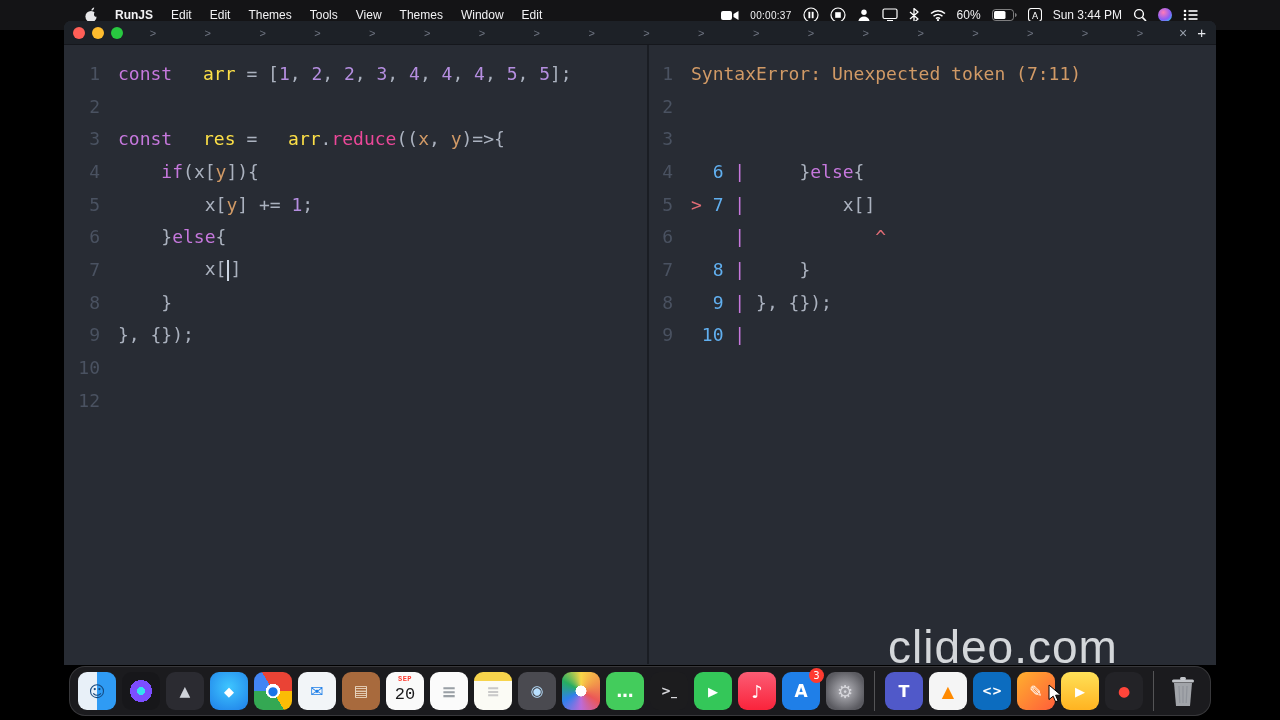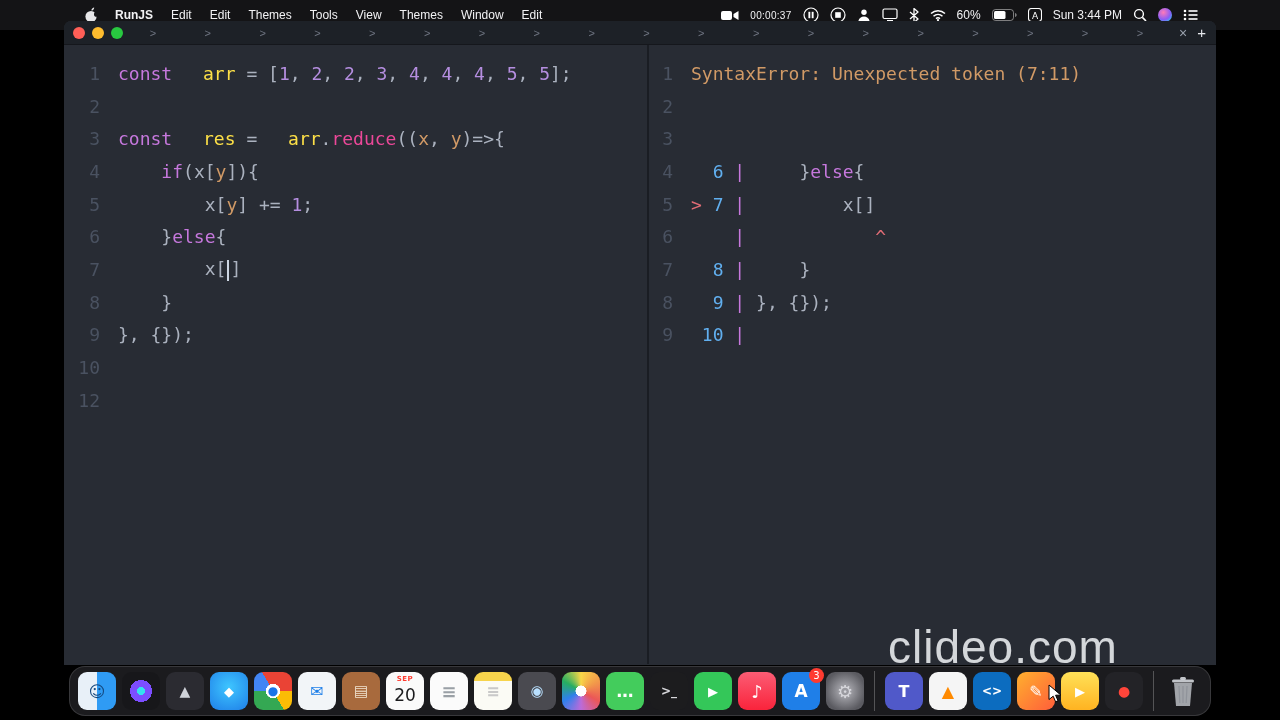--- a/index.html
+++ b/index.html
@@ -282,21 +282,21 @@
       </div>
       <div class="dock-tile" style="background: radial-gradient(circle, rgb(255, 255, 255) 26%, transparent 27%), conic-gradient(from -30deg, rgb(234, 67, 53) 0deg, rgb(234, 67, 53) 120deg, rgb(251, 188, 5) 120deg, rgb(251, 188, 5) 180deg, rgb(52, 168, 83) 180deg, rgb(52, 168, 83) 300deg, rgb(66, 133, 244) 300deg, rgb(66, 133, 244) 360deg);">
         <span style="color: rgb(26, 115, 232); font-size: 12px;">●</span>
       </div>
       <div class="dock-tile" style="background: rgb(242, 245, 248);">
         <span style="color: rgb(31, 127, 232); font-size: 16px;">✉</span>
       </div>
       <div class="dock-tile" style="background: rgb(168, 106, 61);">
         <span style="color: rgb(241, 227, 207); font-size: 15px;">▤</span>
       </div>
-      <div class="dock-tile" style="background: rgb(250, 250, 250);">
+      <div class="dock-tile" style="background: rgb(250, 250, 250); font-family: Liberation Mono, monospace;">
         <span class="cal-month">SEP</span>
         <span class="cal-day">20</span>
       </div>
       <div class="dock-tile" style="background: rgb(251, 251, 251);">
         <span style="color: rgb(154, 160, 166); font-size: 18px;">≡</span>
       </div>
       <div class="dock-tile" style="background: linear-gradient(rgb(247, 212, 76) 0px, rgb(247, 212, 76) 9px, rgb(251, 251, 245) 9px);">
         <span style="color: rgb(201, 201, 201); font-size: 16px;">≡</span>
       </div>
       <div class="dock-tile" style="background: rgb(74, 74, 80);">

